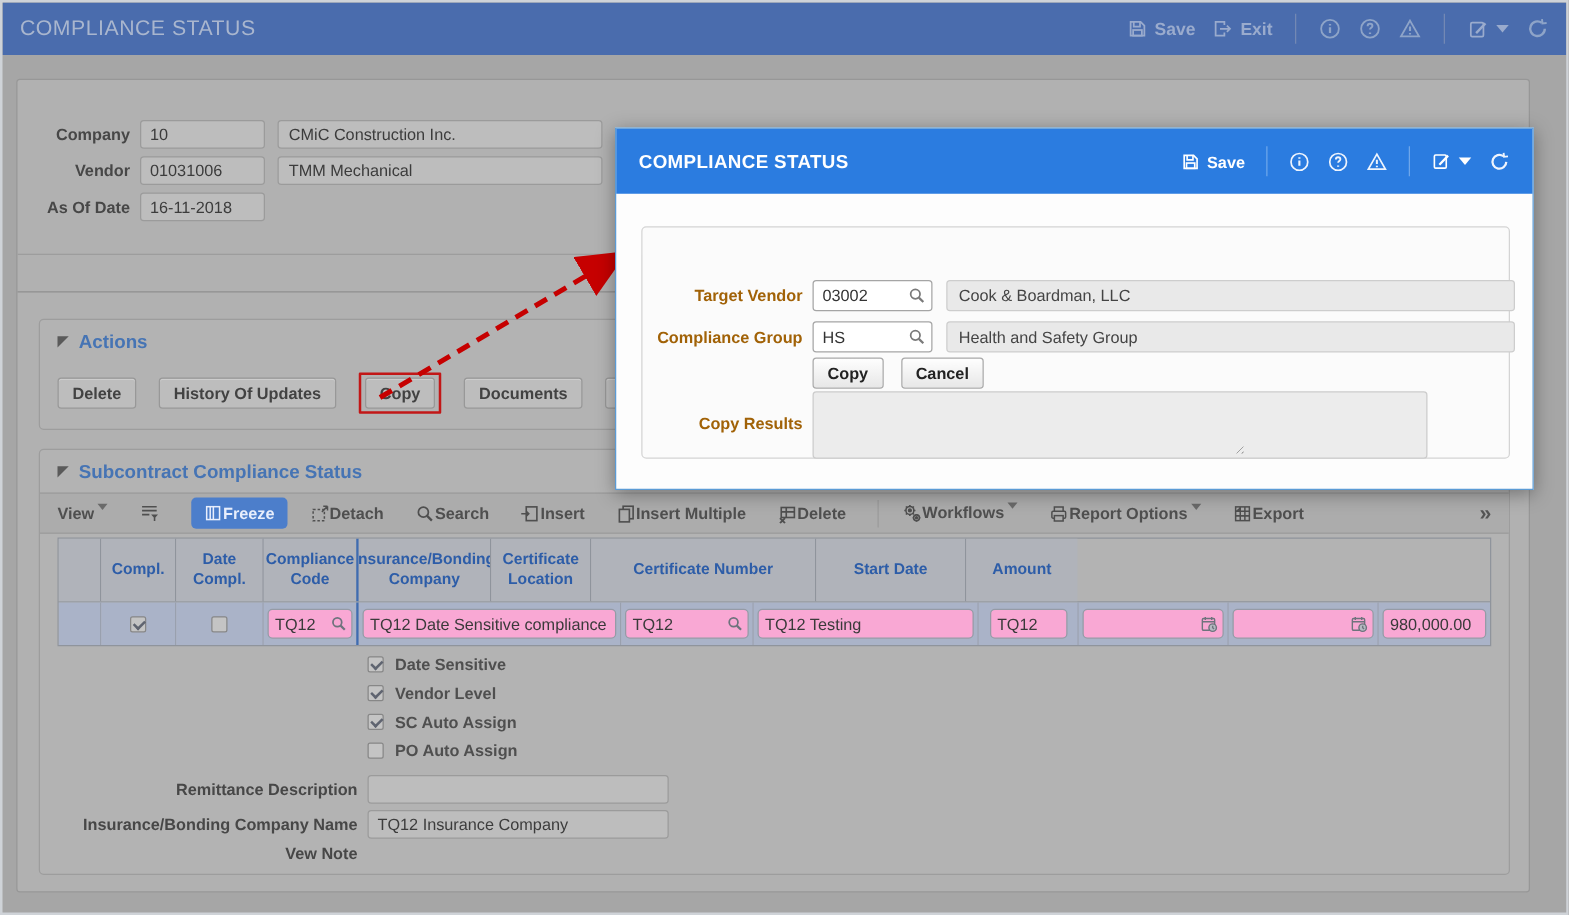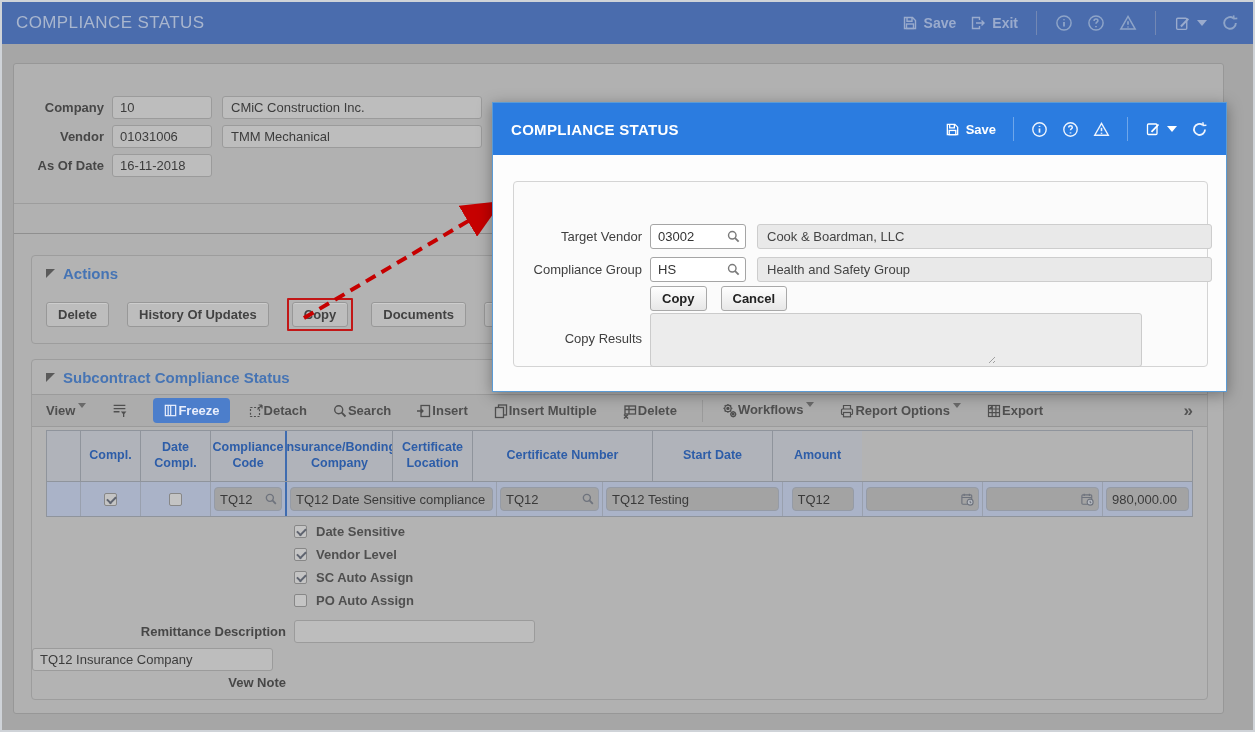--- a/index.html
+++ b/index.html
@@ -44,21 +44,21 @@
   .overflow { margin-left:auto; font-size:17px; font-weight:bold; color:#555; cursor:pointer; }
 
   
   .ctable { position:absolute; left:14px; top:70px; border:1px solid #8f949c; }
   .trow { display:flex; }
   .th { background:#b0b3ba; color:#2d5da8; font-size:12.5px; font-weight:bold; display:flex; align-items:center; justify-content:center; text-align:center; border-right:1px solid #8f949c; height:50px; padding:2px 3px; overflow:hidden; line-height:1.25; }
   .td { background:#aab3c8; display:flex; align-items:center; justify-content:center; border-right:1px solid #99a0ae; height:34px; overflow:hidden; padding:0 3px; }
   .hdrrow { border-bottom:1px solid #8f949c; }
   .frozen-edge { border-right:2px solid #3f6cb0 !important; }
   .c0{width:34px}.c1{width:60px}.c2{width:70px}.c3{width:76px}.c4{width:210px}.c5{width:106px}.c6{width:180px}.c7{width:80px}.c8{width:120px}.c9{width:120px}.c10{width:89px;border-right:none !important}
-  .tinput { background:#a3a3a3; border:1px solid #959ba6; border-radius:4px; height:24px; font-size:13px; color:#3a3a3a; padding:0 5px; font-family:"Liberation Sans",sans-serif; width:100%; }
+  .tinput { background:#f9a8d4; border:1px solid #959ba6; border-radius:4px; height:24px; font-size:13px; color:#3a3a3a; padding:0 5px; font-family:"Liberation Sans",sans-serif; width:100%; }
   .lov { position:relative; display:flex; align-items:center; width:100%; }
   .lov .tinput { padding-right:20px; }
   .lov .ic { position:absolute; right:4px; color:#6e737d; }
 
   
   .cb { width:13px; height:13px; background:#c4c4c4; border:1px solid #878787; border-radius:2px; display:inline-block; position:relative; flex:none; }
   .cb.checked::after { content:""; position:absolute; left:2px; top:2px; width:7px; height:4px; border-left:2px solid #5f6470; border-bottom:2px solid #5f6470; transform:rotate(-45deg); }
   .cb-row { position:absolute; display:flex; align-items:center; gap:9px; font-size:13px; font-weight:bold; color:#4f4f4f; }
 
   
@@ -67,21 +67,21 @@
   
   .modal { position:absolute; left:490px; top:100px; width:735px; height:290px; background:#fdfdfd; border:1px solid #5b9bd5; box-shadow:0 3px 14px rgba(0,0,0,.35); z-index:100; }
   .modal-header { height:52px; background:#2b7ce0; display:flex; align-items:center; justify-content:space-between; padding:0 18px; }
   .modal-title { color:#ffffff; font-size:15px; font-weight:bold; letter-spacing:.3px; }
   .mh-right { display:flex; align-items:center; gap:14px; color:#eef4fd; }
   .mh-btn { display:flex; align-items:center; gap:6px; font-size:13px; font-weight:bold; color:#fff; cursor:pointer; }
   .mh-sep { width:1px; height:24px; background:#6ea6ea; margin:0 3px; }
   .modal-body { position:relative; height:238px; }
   .inner-panel { position:absolute; left:20px; top:26px; width:695px; height:186px; background:#fbfbfb; border:1px solid #d4d4d4; border-radius:4px; }
   .mrow { position:absolute; display:flex; align-items:center; }
-  .mlabel { width:128px; text-align:right; margin-right:8px; font-size:13px; font-weight:normal; color:#404040; flex:none; }
+  .mlabel { width:128px; text-align:right; margin-right:8px; font-size:13px; font-weight:bold; color:#a16207; flex:none; }
   .winput { background:#fff; border:1px solid #a5a5a5; border-radius:3px; height:25px; font-size:13px; color:#333; padding:0 22px 0 7px; width:96px; font-family:"Liberation Sans",sans-serif; }
   .wlov { position:relative; display:inline-flex; align-items:center; }
   .wlov .ic { position:absolute; right:5px; color:#7a7a7a; }
   .rofield { background:#e9e9e9; border:1px solid #cdcdcd; border-radius:3px; height:25px; line-height:23px; font-size:13px; color:#444; padding:0 9px; width:455px; margin-left:11px; overflow:hidden; white-space:nowrap; }
   .mbtn { background:linear-gradient(#fefefe,#e7e7e7); border:1px solid #a9a9a9; border-radius:3px; font-size:13px; font-weight:bold; color:#222; padding:4px 11px; cursor:pointer; font-family:"Liberation Sans",sans-serif; }
   .results-box { position:relative; width:492px; height:54px; background:#ececec; border:1px solid #cbcbcb; border-radius:3px; font-size:13px; color:#444; padding:4px 8px; resize:none; font-family:"Liberation Sans",sans-serif; }
   .grip { position:absolute; right:147px; bottom:4px; width:9px; height:9px; background:
      repeating-linear-gradient(135deg, transparent 0 2px, #a0a0a0 2px 3px); clip-path:polygon(100% 0,100% 100%,0 100%); }
 </style>
 </head>
@@ -354,20 +354,21 @@
       <div class="cb-row" style="left:262px;top:233px;">
         <span class="cb"></span>
         <span>PO Auto Assign</span>
       </div>
 
       <div class="fieldrow" style="left:0;top:260px;">
         <div class="flabel" style="width:254px">Remittance Description</div>
         <input class="ginput" style="width: 241px;" readonly="" value="">
       </div>
       <div class="fieldrow" style="left:0;top:288px;">
+        <div class="flabel" style="width:254px">Insurance/Bonding Company Name</div>
         <input class="ginput" style="width: 241px;" readonly="" value="TQ12 Insurance Company">
       </div>
       <div class="fieldrow" style="left:0;top:315px;">
         <div class="flabel" style="width:254px">Vew Note</div>
       </div>
     </div>
   </div>
 
   <svg class="arrow-layer" viewBox="0 0 235 145">
     <defs>

